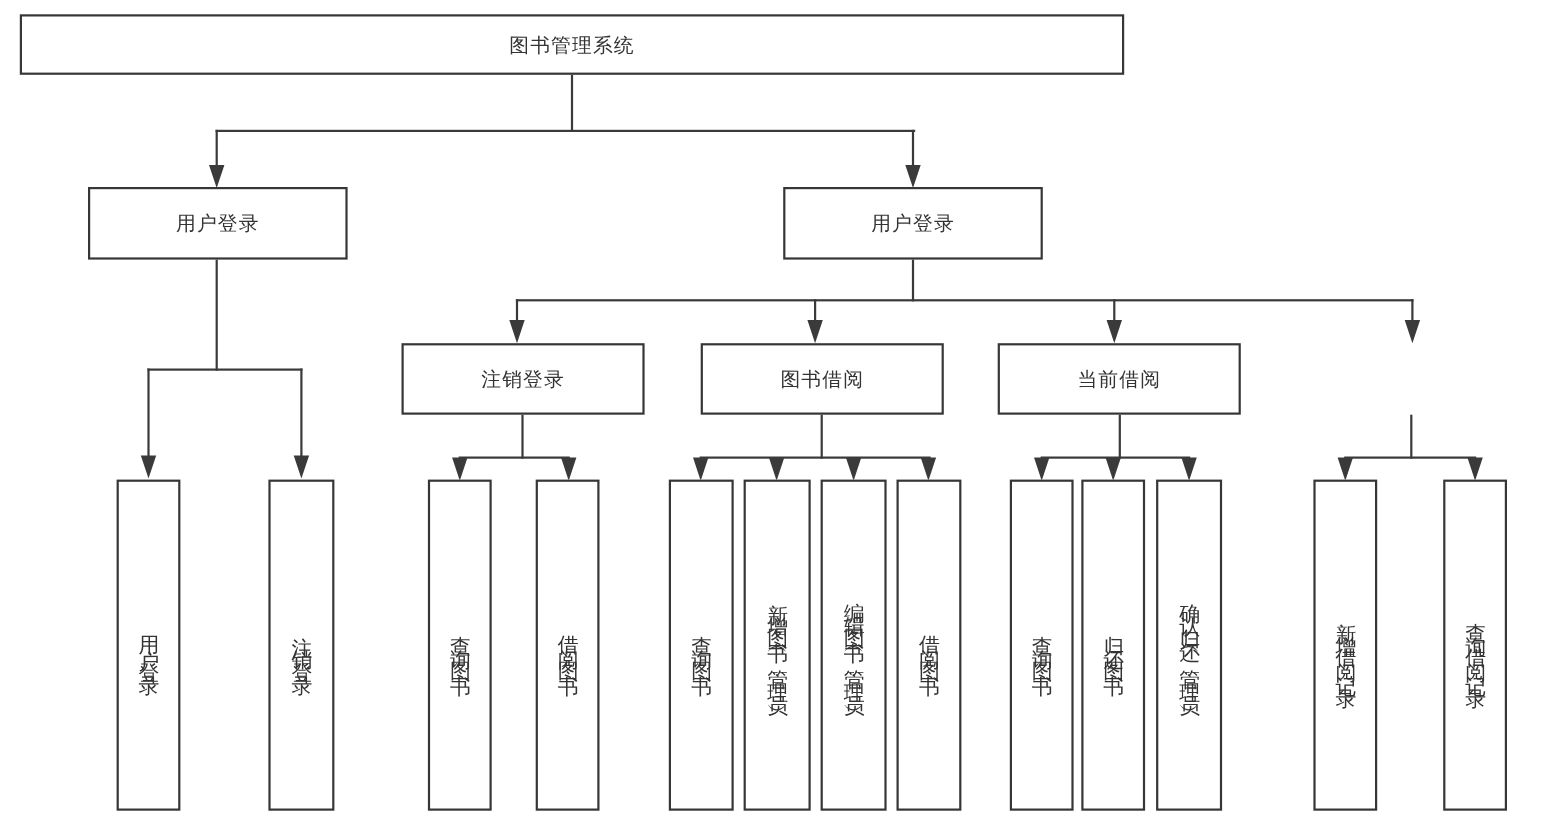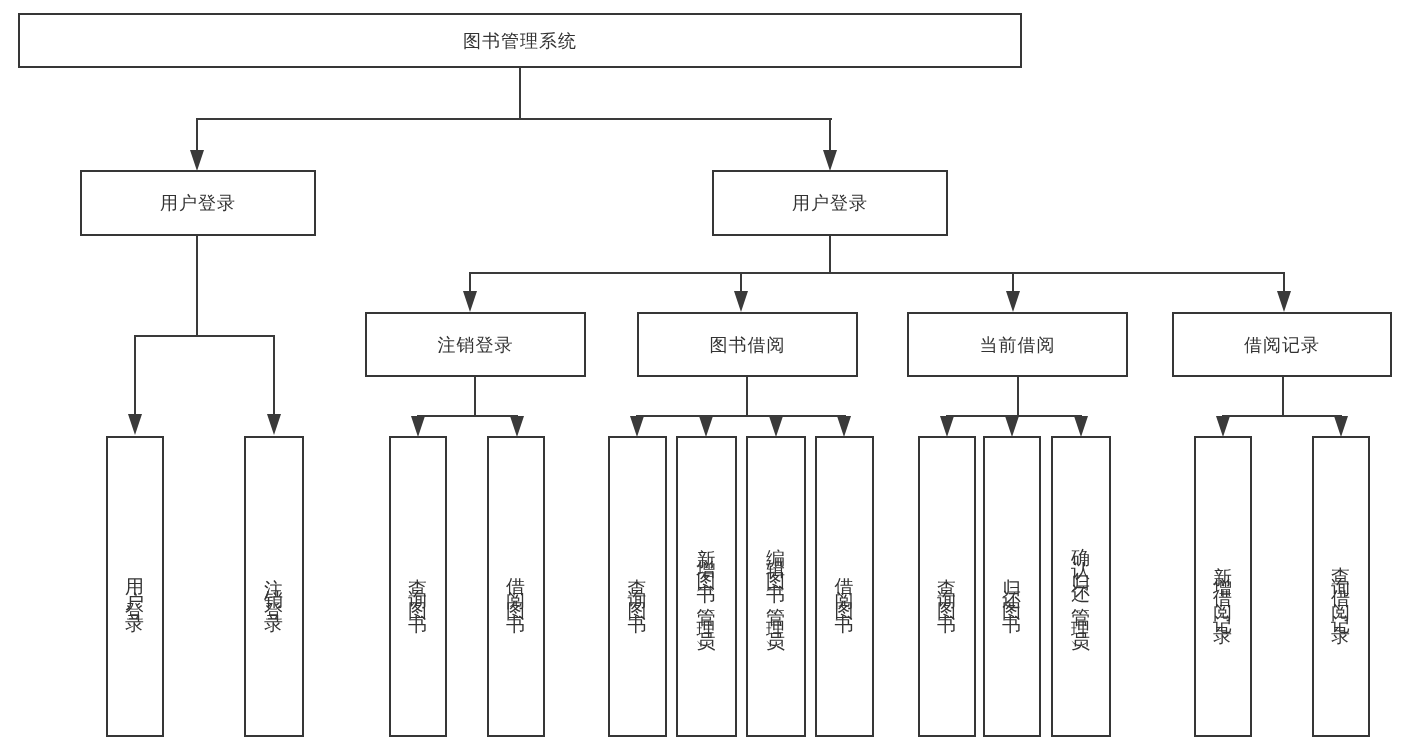--- a/index.html
+++ b/index.html
@@ -79,23 +79,20 @@
 
   <div class="box" style="left:365px;top:312px;width:221px;height:65px;">
     <span>注销登录</span>
   </div>
   <div class="box" style="left:907px;top:312px;width:221px;height:65px;">
     <span>当前借阅</span>
   </div>
   <div class="box" style="left:637px;top:312px;width:221px;height:65px;">
     <span>图书借阅</span>
   </div>
-  <div class="box" style="left:1172px;top:312px;width:220px;height:65px;">
-    <span>借阅记录</span>
-  </div>
 
   <div class="vline" style="left:474px;top:377px;height:40px;"></div>
   <div class="hline" style="left:417px;top:415px;width:101px;"></div>
   <div class="arrow" style="left:411px;top:416px;"></div>
   <div class="arrow" style="left:510px;top:416px;"></div>
 
   <div class="vline" style="left:746px;top:377px;height:40px;"></div>
   <div class="hline" style="left:636px;top:415px;width:210px;"></div>
   <div class="arrow" style="left:630px;top:416px;"></div>
   <div class="arrow" style="left:699px;top:416px;"></div>

